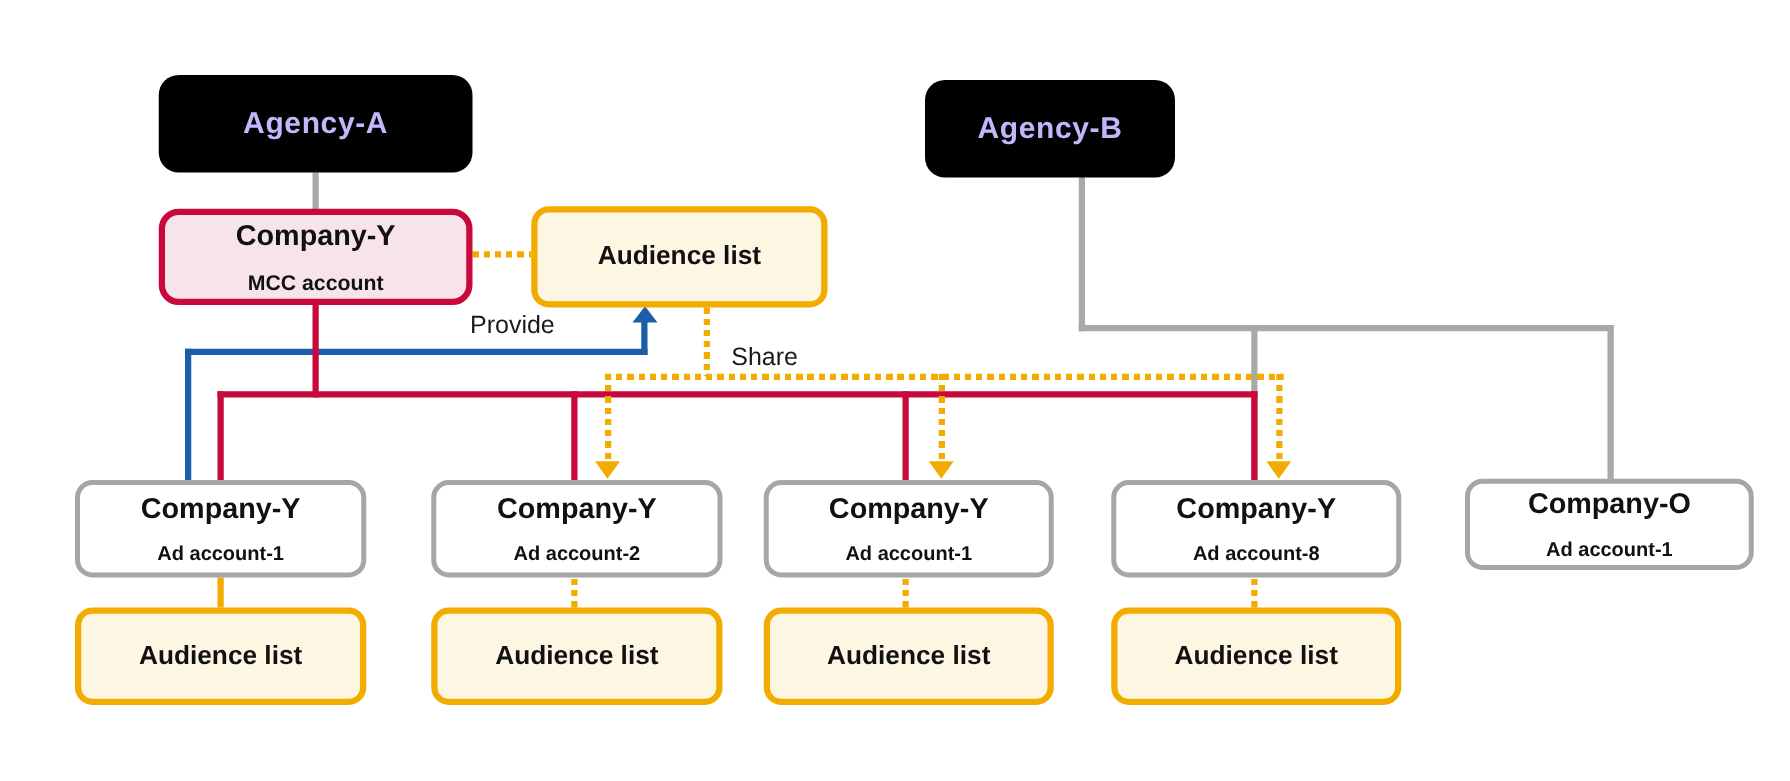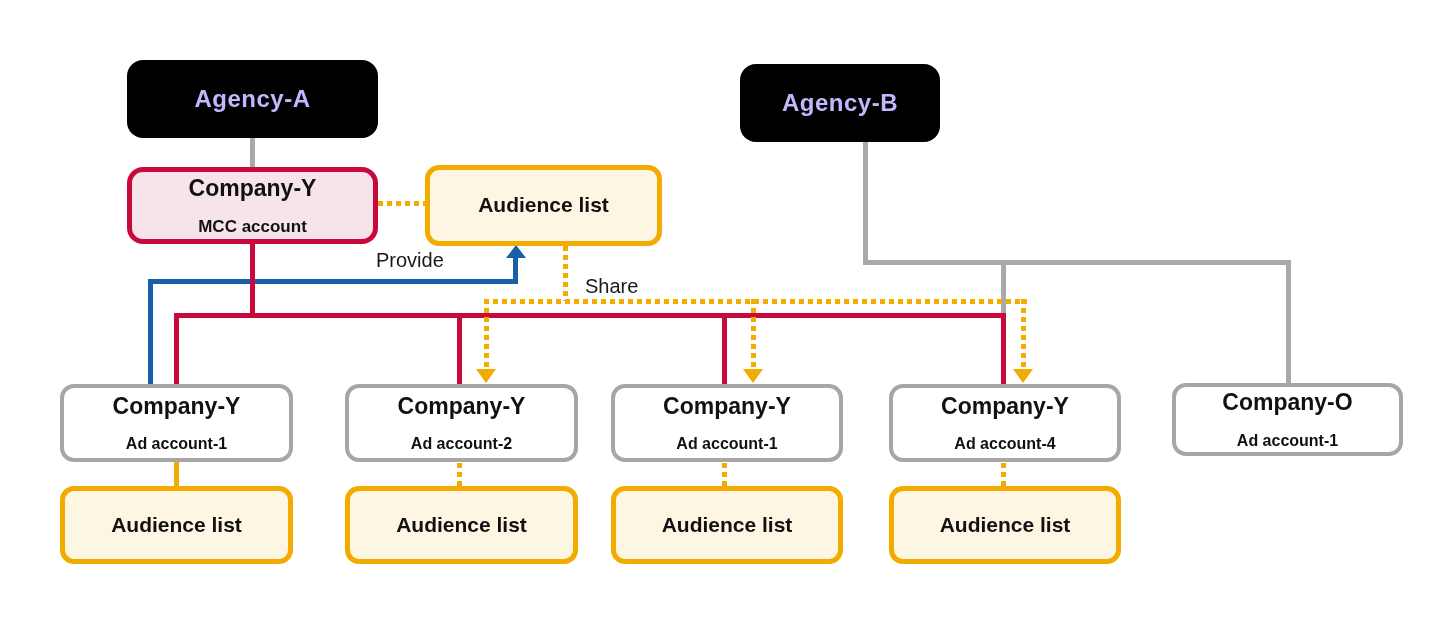--- a/index.html
+++ b/index.html
@@ -103,21 +103,21 @@
   <div class="node account" style="left:345px;top:384px;width:233px;height:78px">
     <span class="t1">Company-Y</span>
     <span class="t2">Ad account-2</span>
   </div>
   <div class="node account" style="left:611px;top:384px;width:232px;height:78px">
     <span class="t1">Company-Y</span>
     <span class="t2">Ad account-1</span>
   </div>
   <div class="node account" style="left:889px;top:384px;width:232px;height:78px">
     <span class="t1">Company-Y</span>
-    <span class="t2">Ad account-4</span>
+    <span class="t2">Ad account-8</span>
   </div>
   <div class="node account" style="left:1172px;top:383px;width:231px;height:73px">
     <span class="t1">Company-O</span>
     <span class="t2">Ad account-1</span>
   </div>
 
   <div class="node audience" style="left:60px;top:486px;width:233px;height:78px">
     <span class="t1">Audience list</span>
   </div>
   <div class="node audience" style="left:345px;top:486px;width:233px;height:78px">

